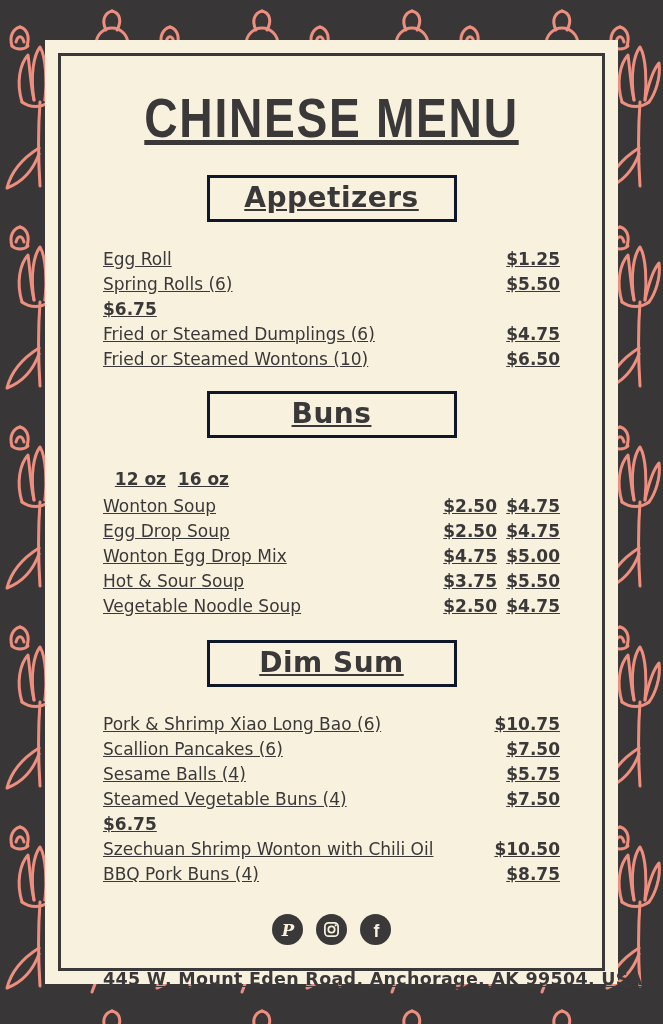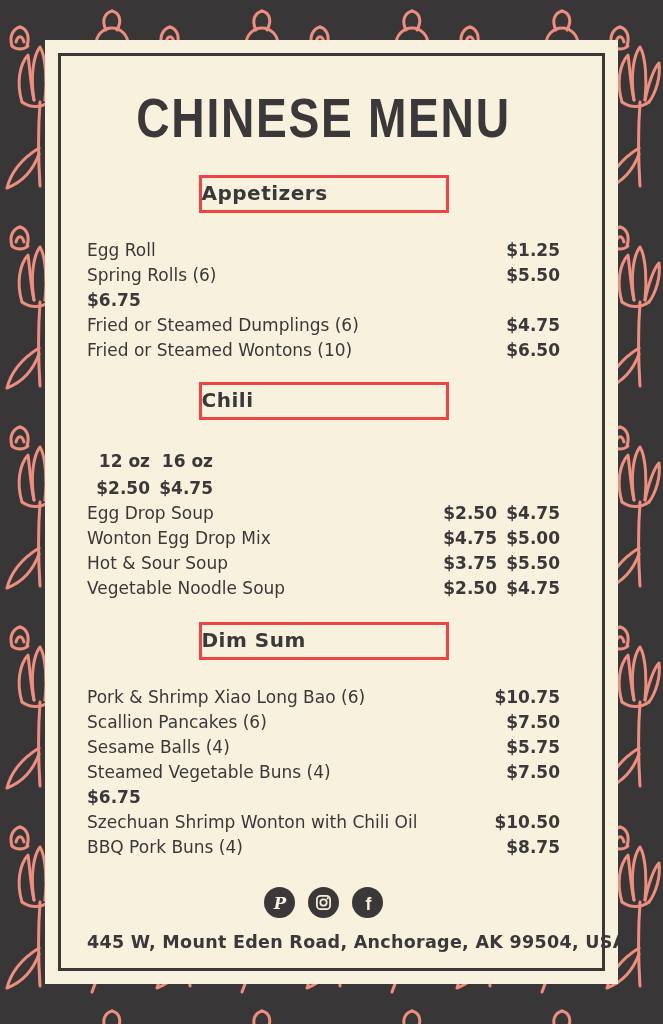--- a/index.html
+++ b/index.html
@@ -14,36 +14,37 @@
     position:absolute; inset:0; width:663px; height:1024px; display:block;
   }
   .menu-card {
     position:absolute; left:45px; top:40px; width:573px; height:944px;
     background:#f8f1de;
   }
   .inner-frame {
     position:absolute; inset:13px; border:3px solid #3a3839; pointer-events:none;
   }
   .content {
-    position:absolute; inset:16px; padding:20px 42px 0 26px;
-    display:flex; flex-direction:column;
+    position:absolute; inset:16px; padding:20px 42px 0 42px;
+    display:flex; flex-direction:column;text-decoration:underline;
   }
   .menu-title {
     text-align:center;
     font-family:"Liberation Sans",sans-serif;
     font-weight:600; font-size:55px; line-height:1.1;
     letter-spacing:2px; white-space:nowrap;
     transform:scaleX(0.84); transform-origin:center;
     color:#3a3839;
     margin-top:12px;
   }
   .section-box {
     width:250px; margin:0 auto;
-    border:3px solid #ef4444;
-    font-weight:bold; font-size:20px;
+    border:3px solid #0f172a;
+    text-align:center;
+    font-weight:bold; font-size:28px;
     padding:3px 0 5px 0;
     letter-spacing:0.5px;
   }
   .box-appetizers { margin-top:26px; }
   .box-soups     { margin-top:19px; }
   .box-dimsum    { margin-top:21px; }
   .item-list { margin-top:25px; }
   .row {
     display:flex; align-items:flex-end;
     font-size:17px; line-height:25px;
@@ -61,21 +62,21 @@
   .dimsum-list { margin-top:25px; }
   .social-row {
     display:flex; justify-content:center; gap:13px;
     margin-top:27px;
   }
   .social-btn { width:31px; height:31px; cursor:pointer; }
   .address {
     text-align:center;
     font-weight:bold; font-size:17.5px;
     letter-spacing:0.3px;
-    margin-top:14px;
+    margin-top:24px;
     white-space:nowrap;
   }
 </style>
 </head>
 <body>
 
 <svg class="floral-bg" xmlns="http://www.w3.org/2000/svg">
   <defs>
     <pattern id="floral" width="150" height="200" patternUnits="userSpaceOnUse">
       <g stroke="#ee8e7e" stroke-width="3" fill="none" stroke-linecap="round" stroke-linejoin="round">
@@ -144,27 +145,28 @@
       <div class="row">
         <span class="item-label">Fried or Steamed Dumplings (6)</span>
         <span class="item-price">$4.75</span>
       </div>
       <div class="row">
         <span class="item-label">Fried or Steamed Wontons (10)</span>
         <span class="item-price">$6.50</span>
       </div>
     </div>
 
-    <div class="section-box box-soups">Chili</div>
+    <div class="section-box box-soups">Buns</div>
     <div class="size-header-row">
       <span class="size-col">12 oz</span>
       <span class="size-col">16 oz</span>
     </div>
     <div class="item-list soups-list">
       <div class="row">
+        <span class="item-label">Wonton Soup</span>
         <span class="col-price">$2.50</span>
         <span class="col-price">$4.75</span>
       </div>
       <div class="row">
         <span class="item-label">Egg Drop Soup</span>
         <span class="col-price">$2.50</span>
         <span class="col-price">$4.75</span>
       </div>
       <div class="row">
         <span class="item-label">Wonton Egg Drop Mix</span>

